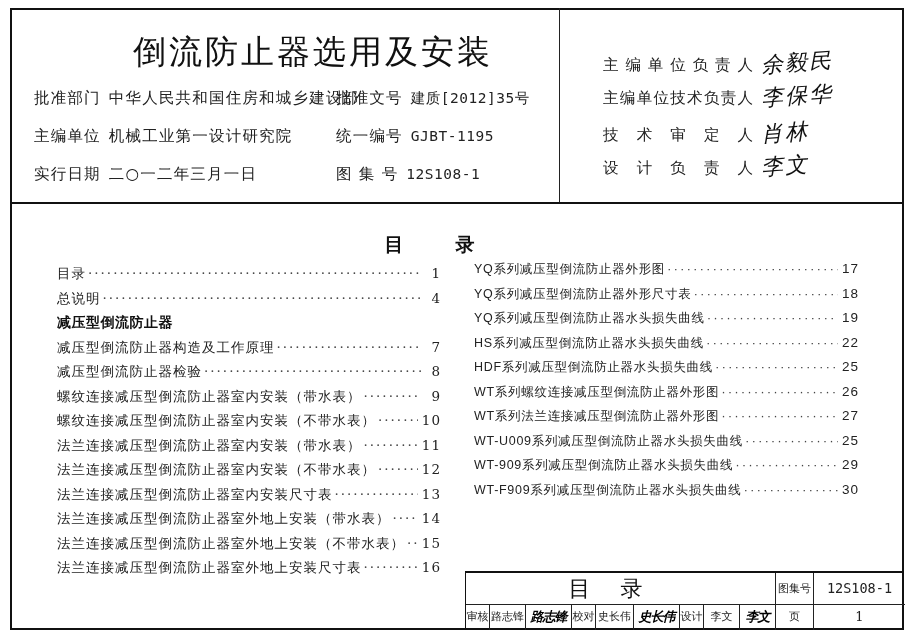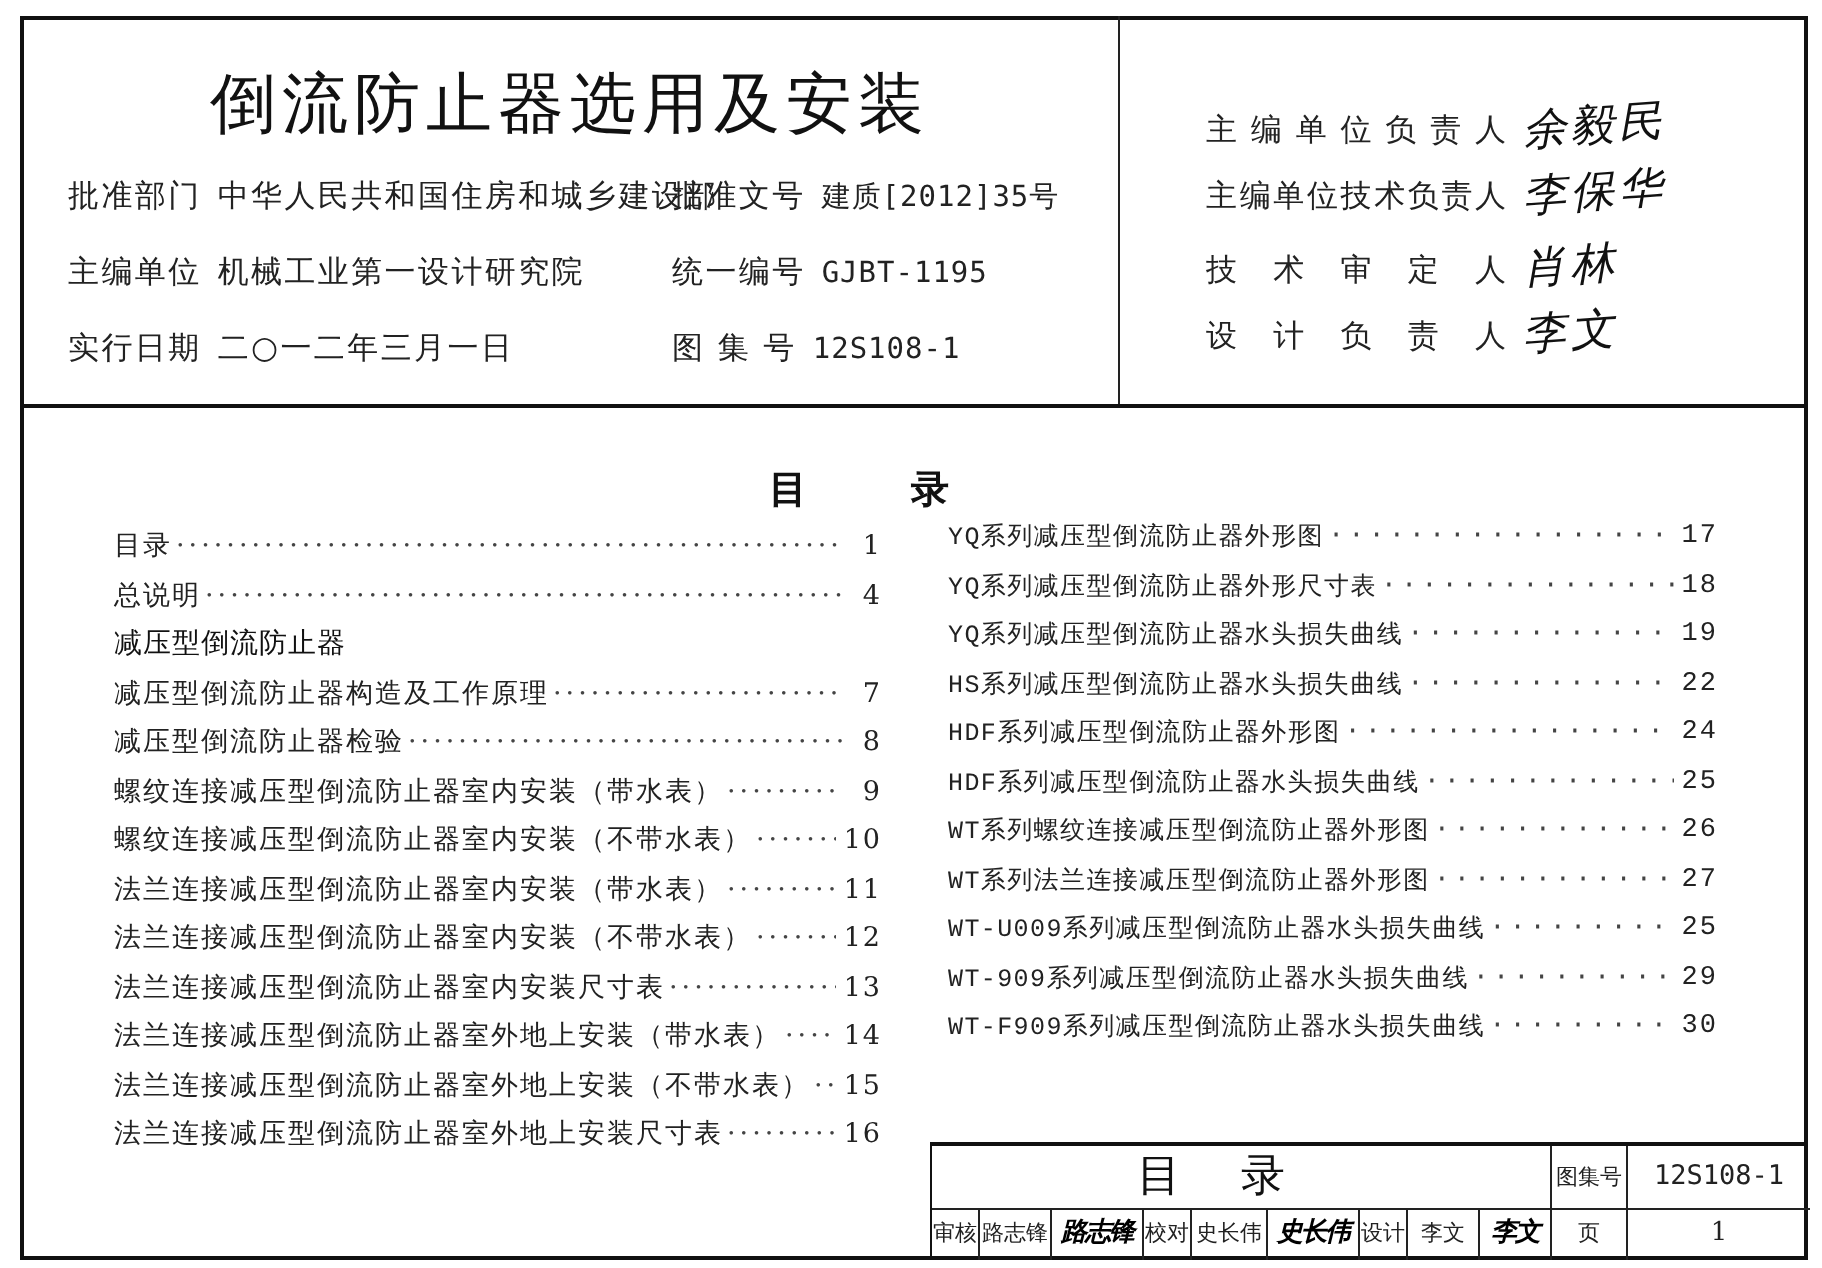--- a/index.html
+++ b/index.html
@@ -6,21 +6,21 @@
     body { width: 911px; height: 634px; position: relative; overflow: hidden;
            font-family: "DejaVu Serif", "Liberation Serif", serif; color: #1a1a1a; }
 
     .frame-outer { position: absolute; left: 10px; top: 8px; width: 894px; height: 622px;
                    border: 2px solid #111; box-sizing: border-box; }
 
     
     .hdr-left { position: absolute; left: 10px; top: 8px; width: 550px; height: 195px; box-sizing: border-box;
                 border-right: 1.5px solid #222; }
     .hdr-title { position: absolute; left: 0; top: 22px; width: 550px; text-align: center;
-                 font-family: "DejaVu Sans", sans-serif; font-size: 33px; letter-spacing: 3px; color: #111; }
+                 font-family: "DejaVu Sans", sans-serif; font-size: 33px; letter-spacing: 3px; color: #111; padding-left: 28px; }
     .hdr-row { position: absolute; left: 24px; font-size: 15.5px; letter-spacing: 1.2px; color: #222; white-space: nowrap; }
     .hdr-row .lbl { display: inline-block; }
     .hdr-row .val { display: inline-block; margin-left: 8px; }
     .hdr-right-col { position: absolute; left: 326px; font-size: 15.5px; letter-spacing: 1.2px; color: #222; white-space: nowrap; }
     .hdr-right-col .val { margin-left: 8px; font-family: "DejaVu Sans Mono", "Liberation Mono", monospace; font-size: 14.5px; letter-spacing: 0.5px; }
 
     
     .hdr-resp { position: absolute; left: 560px; top: 8px; width: 344px; height: 195px; }
     .resp-row { position: absolute; left: 32px; font-size: 15.5px; color: #222; white-space: nowrap; }
     .resp-label { display: inline-block; width: 150px; text-align: justify; text-align-last: justify; margin-left: 11px; }
@@ -36,22 +36,22 @@
     
     .toc { position: absolute; list-style: none; margin: 0; padding: 0; }
     .toc-left { left: 57px; top: 263px; width: 384px; }
     .toc-right { left: 474px; top: 259px; width: 385px; }
     .toc li { position: relative; height: 24.5px; line-height: 20px; font-size: 13.5px; letter-spacing: 1px; color: #222;
               display: flex; align-items: flex-start; white-space: nowrap; }
     .toc li .t { flex: 0 0 auto; }
     .toc li .dots { flex: 1 1 auto; overflow: hidden; color: #444; letter-spacing: 2px; margin: 0 4px 0 2px; }
     .toc li .dots::before { content: "·······································································································"; }
     .toc li .p { flex: 0 0 auto; min-width: 16px; text-align: right; font-size: 13.5px; }
-    .toc li.section { font-family: "DejaVu Sans", sans-serif; font-weight: normal; font-size: 14px; letter-spacing: 0.5px; color: #111; }
-    .toc-right li { font-family: Liberation Mono, monospace; }
+    .toc li.section { font-family: "DejaVu Sans", sans-serif; font-weight: bold; font-size: 14px; letter-spacing: 0.5px; color: #111; }
+    .toc-right li { font-family: Liberation Sans, sans-serif; }
     .toc-right li .t { font-size: 12.5px; letter-spacing: 0.7px; }
 
     
     .tb { position: absolute; left: 465px; top: 571px; width: 439px; height: 59px; box-sizing: border-box;
           border-top: 2px solid #111; border-left: 1.5px solid #111; }
     .tb-title { position: absolute; left: 0; top: 0; width: 310px; height: 31px; border-right: 1px solid #222; box-sizing: border-box;
                 text-align: center; line-height: 31px; font-family: "DejaVu Sans", sans-serif; font-size: 22px; letter-spacing: 30px; color: #111; }
     .tb-cell { position: absolute; box-sizing: border-box; border-right: 1px solid #222; border-top: 1px solid #222;
                text-align: center; font-size: 11px; color: #222; white-space: nowrap; overflow: hidden; }
     .tb-atlas-lbl { left: 310px; top: 0; width: 38px; height: 31px; line-height: 31px; border-top: none; }
@@ -190,25 +190,20 @@
       <span class="t">YQ系列减压型倒流防止器水头损失曲线</span>
       <span class="dots"></span>
       <span class="p">19</span>
     </li>
   <li>
       <span class="t">HS系列减压型倒流防止器水头损失曲线</span>
       <span class="dots"></span>
       <span class="p">22</span>
     </li>
   <li>
-      <span class="t">HDF系列减压型倒流防止器外形图</span>
-      <span class="dots"></span>
-      <span class="p">24</span>
-    </li>
-  <li>
       <span class="t">HDF系列减压型倒流防止器水头损失曲线</span>
       <span class="dots"></span>
       <span class="p">25</span>
     </li>
   <li>
       <span class="t">WT系列螺纹连接减压型倒流防止器外形图</span>
       <span class="dots"></span>
       <span class="p">26</span>
     </li>
   <li>

